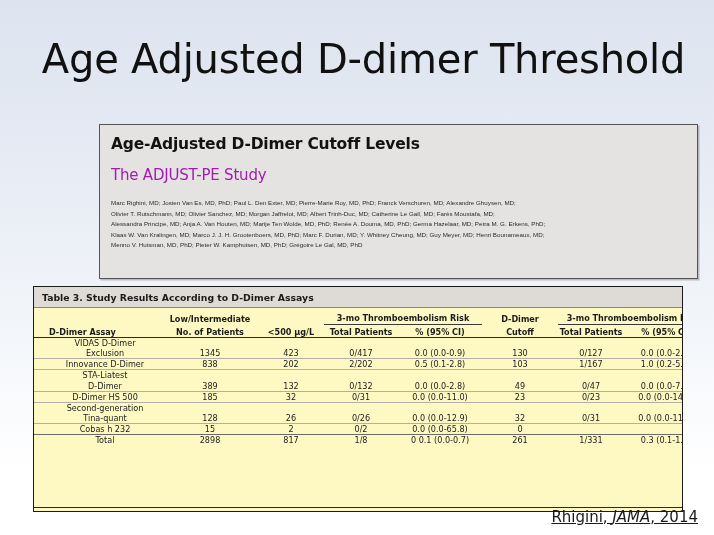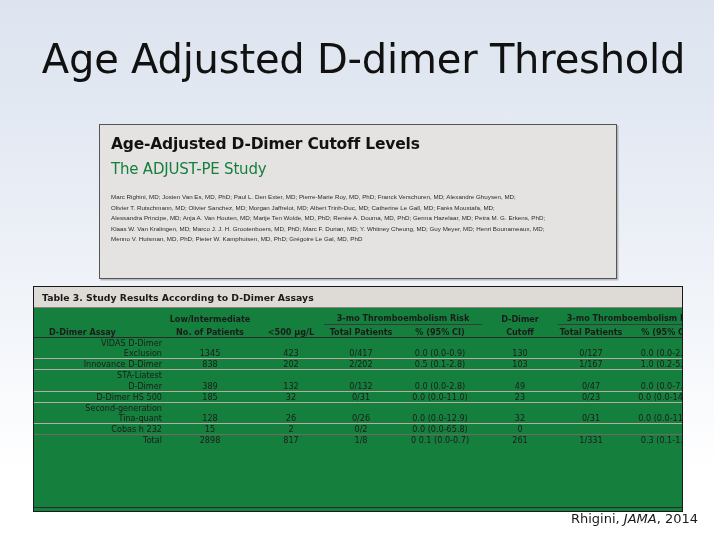--- a/index.html
+++ b/index.html
@@ -23,60 +23,60 @@
     font-weight: 400;
     color: #111111;
     letter-spacing: -0.2px;
     font-family: "DejaVu Sans", sans-serif;
   }
 
   
   .article-box {
     position: absolute;
     left: 99px; top: 124px;
-    width: 518px; height: 155px;
+    width: 599px; height: 155px;
     background: #e4e3e2;
     border: 1px solid #555555;
     box-sizing: border-box;
     box-shadow: 1.5px 1.5px 0 rgba(120,120,120,0.45);
     padding: 9px 11px 0 11px;
   }
   .art-t1, .art-t2 {
     font-size: 15.5px;
     font-weight: bold;
     color: #121212;
     line-height: 1.33;
     font-family: "DejaVu Sans", sans-serif;
     letter-spacing: -0.2px;
   }
   .art-t3 {
     font-size: 15px;
     font-weight: 400;
-    color: #15803d;
+    color: #a21caf;
     line-height: 1.35;
-    margin-top: 4px;
+    margin-top: 10px;
     font-family: "DejaVu Sans", sans-serif;
     letter-spacing: -0.2px;
   }
   .authors {
     margin-top: 13px;
     font-size: 6.2px;
     line-height: 1.72;
     color: #2a2a2a;
     font-family: "Liberation Sans", sans-serif;
     letter-spacing: 0.02px;
   }
   .authors div { white-space: nowrap; }
 
   
   .table-panel {
     position: absolute;
     left: 33px; top: 286px;
     width: 650px; height: 226px;
-    background: #15803d;
+    background: #fef9c3;
     border: 1.6px solid #1a1a1a;
     box-sizing: border-box;
     overflow: hidden;
   }
   .table-caption {
     font-size: 9.3px;
     font-weight: bold;
     color: #1a1a1a;
     padding: 5px 0 4px 8px;
     background: #dedad5;
@@ -112,21 +112,21 @@
   thead tr.subrow th { padding-top: 2px; }
   tr.headsep td { border-bottom: 1.2px solid #2a2a2a; height:0; padding:0; }
 
   tbody td {
     text-align: center;
     padding-top: 3px;
     padding-bottom: 3px;
     border-top: 0.8px solid #b5aea6;
   }
   tbody tr:first-child td { border-top: none; }
-  tbody td.assay { text-align: right; padding-left: 14px; }
+  tbody td.assay { text-align: center; padding-left: 14px; }
   tbody tr.total td { border-top: 0.9px solid #6f6a64; }
   tbody tr.total td { font-weight: 400; }
   .tbl-bottom {
     position:absolute; left:0; right:0; bottom:3px;
     border-top: 1.6px solid #2a2a2a;
   }
 
   
   col.c0 { width: 128px; }
   col.c1 { width: 96px; }
@@ -134,23 +134,24 @@
   col.c3 { width: 74px; }
   col.c4 { width: 84px; }
   col.c5 { width: 76px; }
   col.c6 { width: 66px; }
   col.c7 { width: 84px; }
 
   
   .citation {
     position: absolute;
     right: 16px; bottom: 9px;
-    font-size: 13px;
+    font-size: 15px;
     color: #1a1a1a;
     font-family: "DejaVu Sans", sans-serif;
+    text-decoration: underline;
   }
   .citation i { font-style: italic; }
 </style>
 </head>
 <body>
 
 <div class="slide-title">Age Adjusted D-dimer Threshold</div>
 
 <div class="article-box">
   <div class="art-t1">Age-Adjusted D-Dimer Cutoff Levels</div>

